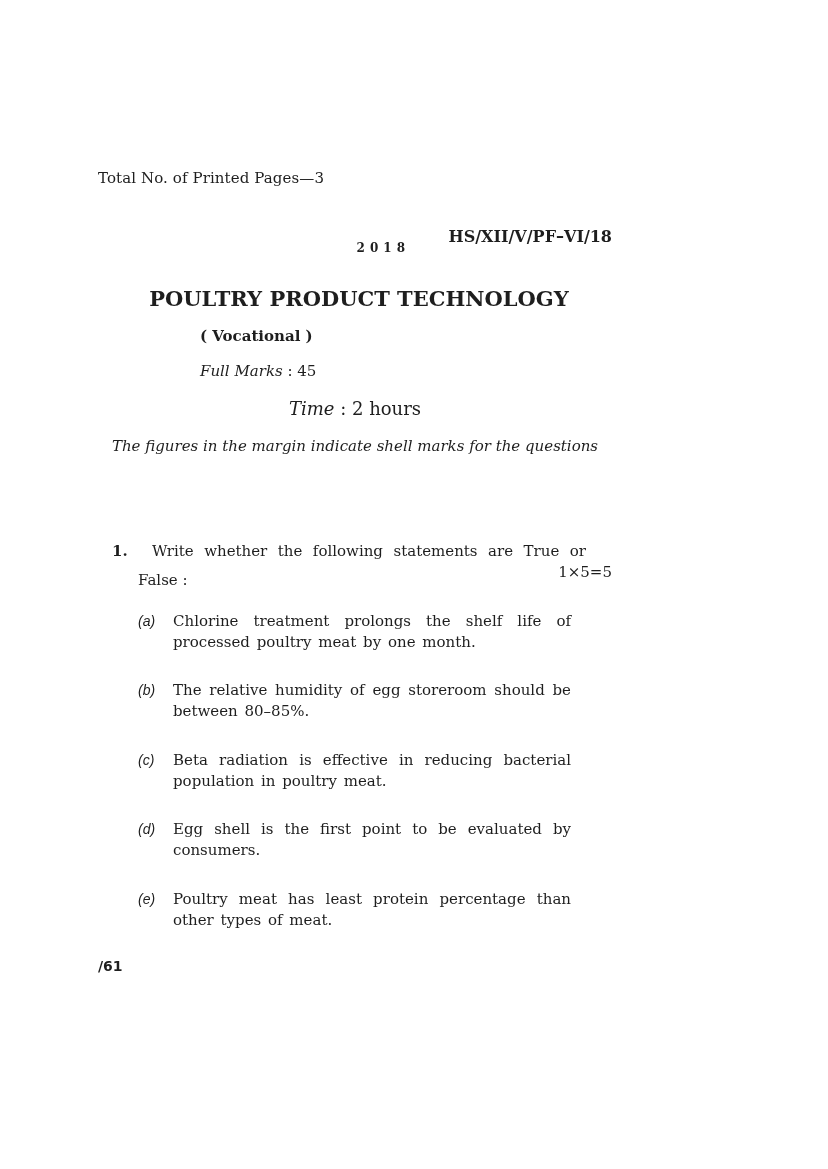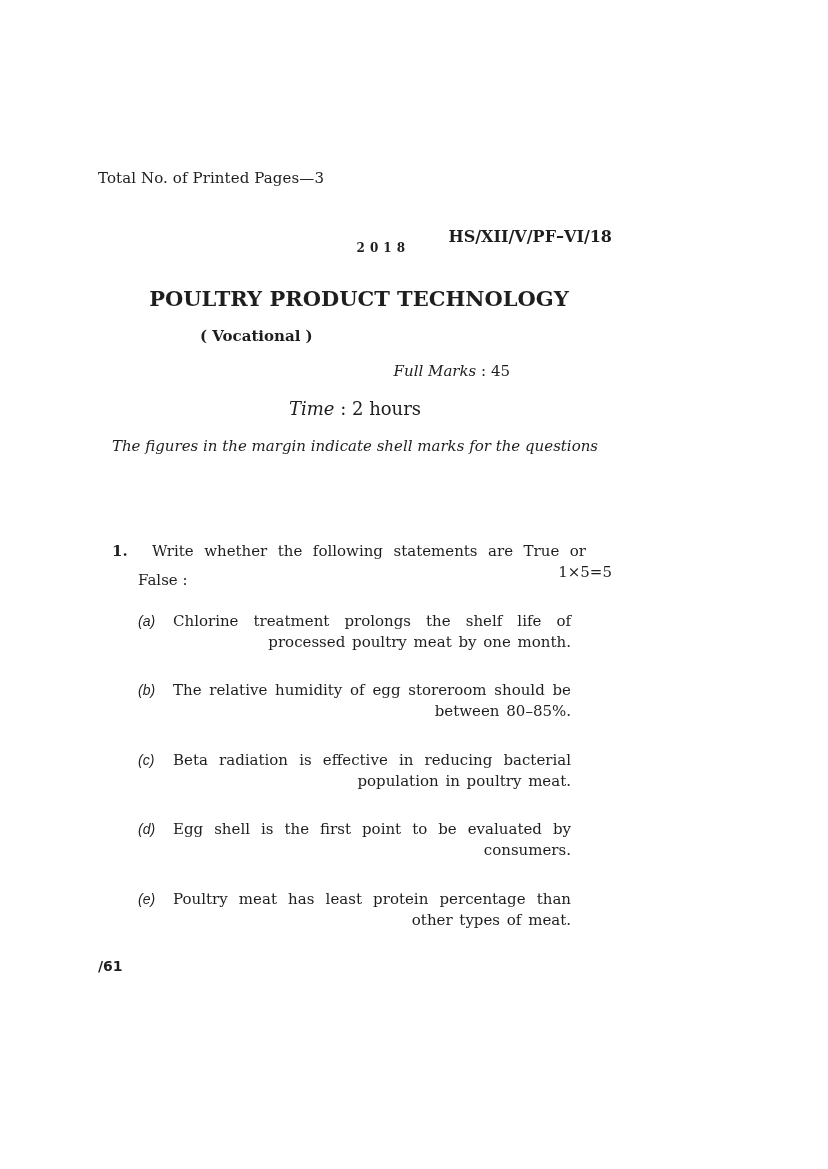--- a/index.html
+++ b/index.html
@@ -47,21 +47,21 @@
     .stream {
       left: 200px; top: 327px;
       width: 310px;
       text-align: left;
       font-size: 15px;
       font-weight: bold;
     }
     .marks {
       left: 200px; top: 362px;
       width: 310px;
-      text-align: right;
+      text-align: left;
       font-size: 15px;
     }
     .time {
       left: 200px; top: 398px;
       width: 310px;
       text-align: center;
       font-size: 18px;
     }
     .instruction {
       left: 100px; top: 437px;
@@ -121,21 +121,20 @@
       width: 398px;
       text-align: justify;
       text-align-last: justify;
       word-spacing: 1px;
     }
     .sub-line2 {
       position: absolute;
       left: 35px; top: 21px;
       width: 398px;
       word-spacing: 2px;
-      text-align: right;
     }
     .footer-code {
       left: 98px; top: 958px;
       font-family: "DejaVu Sans", "Liberation Sans", sans-serif;
       font-weight: bold;
       font-size: 14px;
     }
   </style>
 </head>
 <body>

